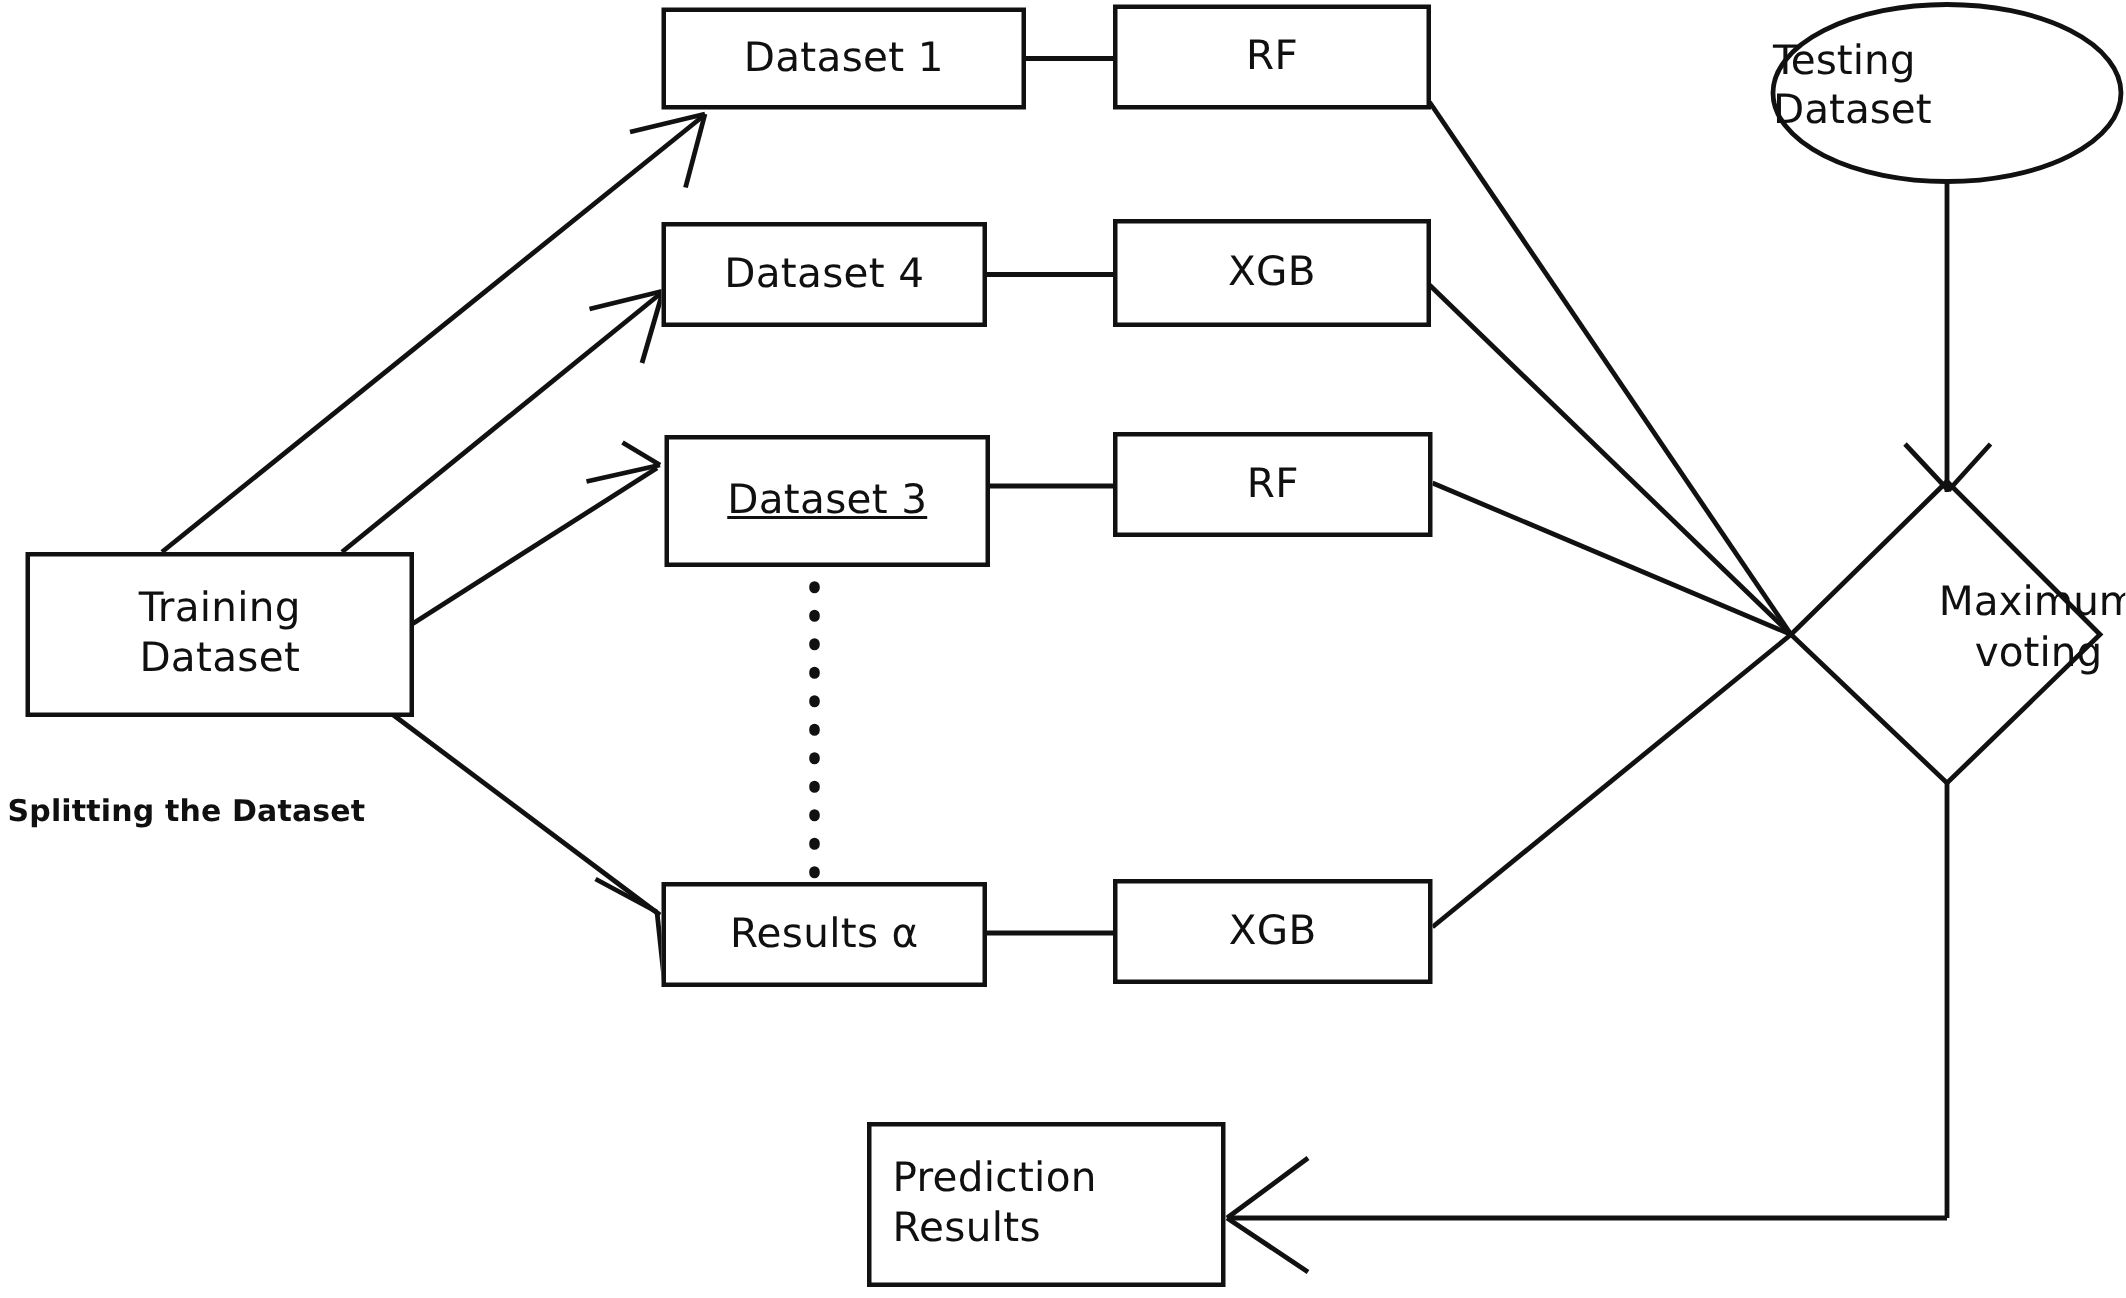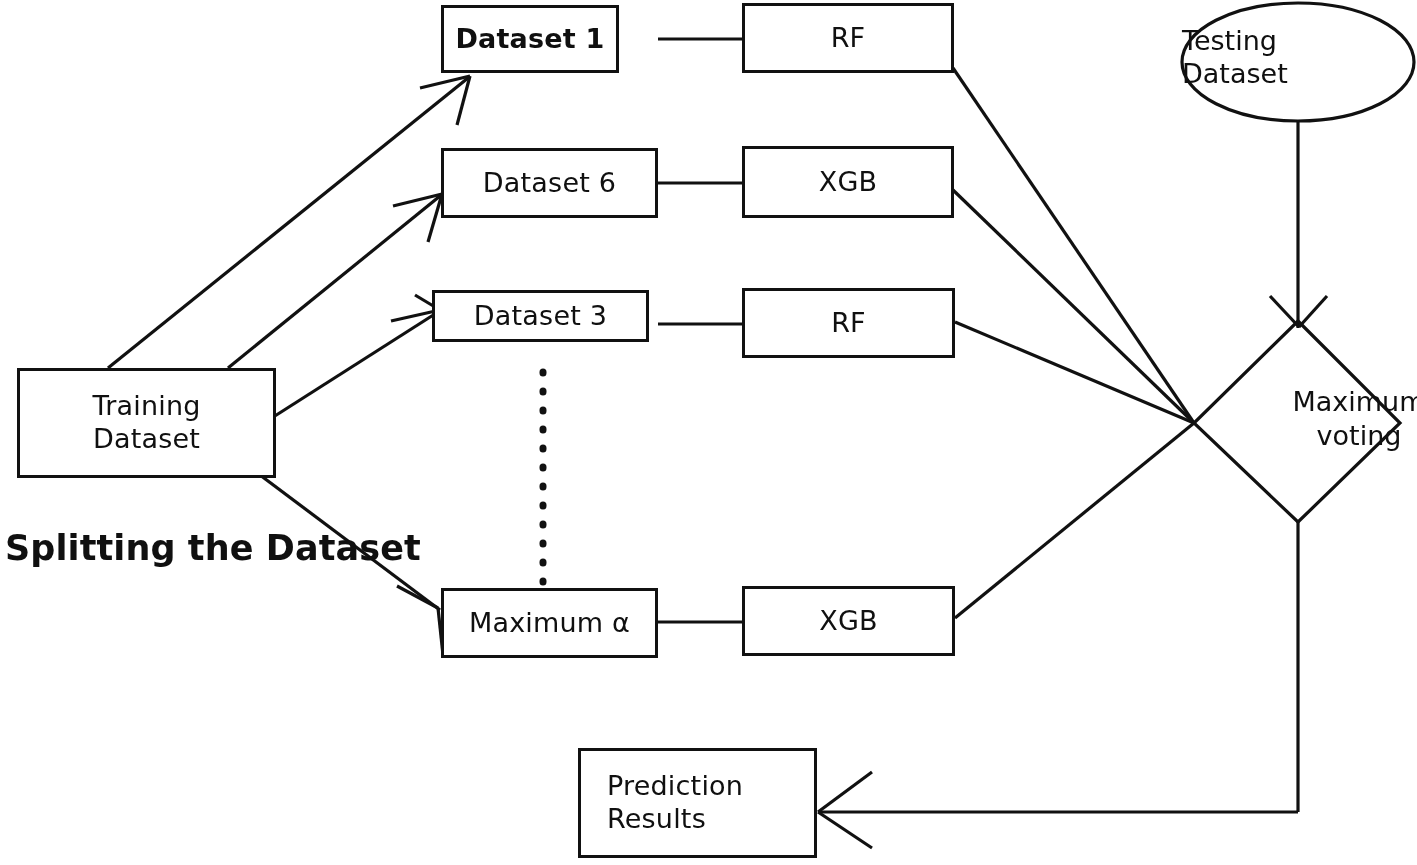--- a/index.html
+++ b/index.html
@@ -35,27 +35,27 @@
     text-align: center;
     color: #101010;
     font-family: "DejaVu Sans", sans-serif;
     font-size: 27px;
     line-height: 1.22;
     letter-spacing: 0.2px;
   }
   .node-box.left-text {
     justify-content: flex-start;
     text-align: left;
-    padding-left: 26px;
+    padding-left: 14px;
   }
   .free-label {
     position: absolute;
     color: #101010;
     font-family: "DejaVu Sans", sans-serif;
-    font-size: 35px;
+    font-size: 20px;
     font-weight: 600;
     letter-spacing: 0.1px;
     white-space: nowrap;
   }
   .ellipse-label {
     position: absolute;
     text-align: left;
     color: #101010;
     font-family: "DejaVu Sans", sans-serif;
     font-size: 27px;
@@ -163,31 +163,31 @@
     </g>
   </svg>
 
   <div class="node-box" style="left:17px; top:368px; width:259px; height:110px;">
     <span style="white-space: pre-line;">Training
 Dataset</span>
   </div>
 
   <div class="free-label" style="left:5px; top:528px;">Splitting the Dataset</div>
 
-  <div class="node-box" style="left:441px; top:5px; width:178px; height:68px;font-weight:bold;">
+  <div class="node-box" style="left:441px; top:5px; width:243px; height:68px;">
     <span>Dataset 1</span>
   </div>
   <div class="node-box" style="left:441px; top:148px; width:217px; height:70px;">
-    <span>Dataset 6</span>
-  </div>
-  <div class="node-box" style="left:432px; top:290px; width:217px; height:52px;">
+    <span>Dataset 4</span>
+  </div>
+  <div class="node-box" style="left:443px; top:290px; width:217px; height:88px;text-decoration:underline;">
     <span>Dataset 3</span>
   </div>
   <div class="node-box" style="left:441px; top:588px; width:217px; height:70px;">
-    <span>Maximum  α</span>
+    <span>Results  α</span>
   </div>
 
   <div class="node-box" style="left:742px; top:3px; width:212px; height:70px;">
     <span>RF</span>
   </div>
   <div class="node-box" style="left:742px; top:146px; width:212px; height:72px;">
     <span>XGB</span>
   </div>
   <div class="node-box" style="left:742px; top:288px; width:213px; height:70px;">
     <span>RF</span>

